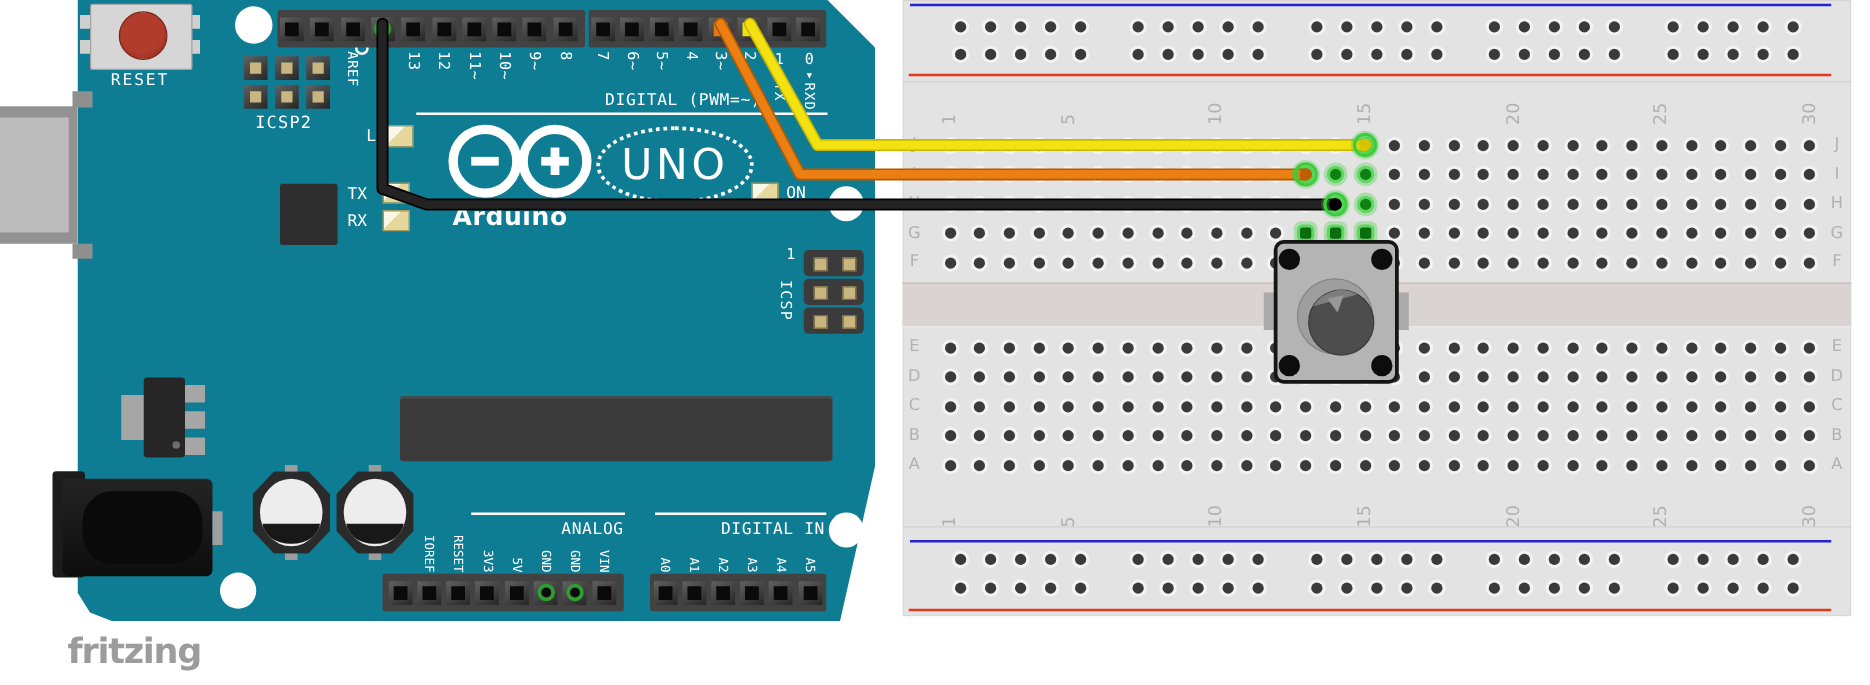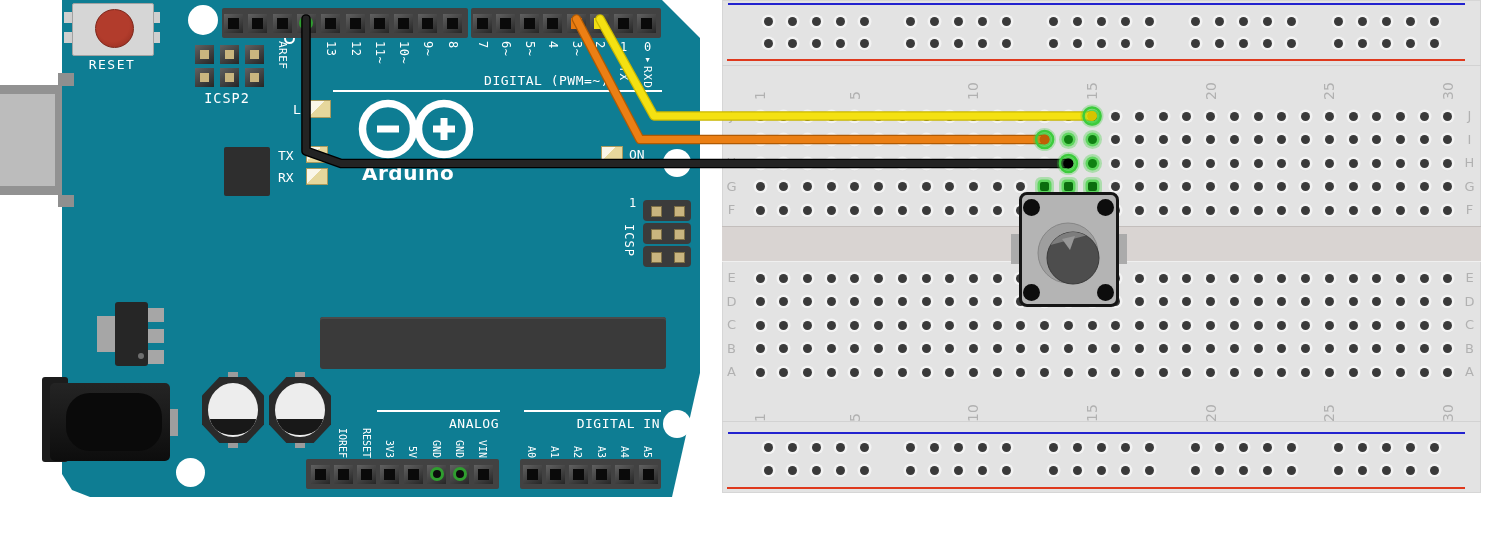--- a/index.html
+++ b/index.html
@@ -85,20 +85,24 @@
     <div class="led" style="left:601px;top:146px;width:22px;height:16px;"></div>
     <div class="slk abs" style="left:629px;top:148px;font-size:13px;">ON</div>
 
     <svg class="abs" style="left:355px;top:95px;" width="125" height="70" viewBox="0 0 125 70">
       <circle cx="33" cy="34" r="25.5" fill="none" stroke="#ffffff" stroke-width="7.5"></circle>
       <circle cx="89" cy="34" r="25.5" fill="none" stroke="#ffffff" stroke-width="7.5"></circle>
       <rect x="22" y="30.5" width="22" height="7" fill="#ffffff"></rect>
       <rect x="78" y="30.5" width="22" height="7" fill="#ffffff"></rect>
       <rect x="85.5" y="23" width="7" height="22" fill="#ffffff"></rect>
     </svg>
+    <div class="abs" style="left:477px;top:101px;width:120px;height:56px;border:3.5px dotted #fff;border-radius:50%;
+                display:flex;align-items:center;justify-content:center;">
+      <span style="color:#fff;font-size:34px;letter-spacing:3px;font-family:'DejaVu Sans',sans-serif;">UNO</span>
+    </div>
     <div class="abs" style="left:362px;top:161px;color:#fff;font-size:20px;font-weight:bold;letter-spacing:.5px;">Arduino</div>
 
     <div class="whline" style="left:333px;top:90px;width:329px;"></div>
     <div class="slk abs" style="left:437px;top:74px;width:172px;text-align:right;font-size:13px;letter-spacing:.5px;">DIGITAL (PWM=~)</div>
     <div class="whline" style="left:377px;top:410px;width:123px;"></div>
     <div class="slk abs" style="left:437px;top:417px;width:62px;text-align:right;font-size:13px;letter-spacing:.5px;">ANALOG</div>
     <div class="whline" style="left:524px;top:410px;width:137px;"></div>
     <div class="slk abs" style="left:558px;top:417px;width:102px;text-align:right;font-size:13px;letter-spacing:.5px;">DIGITAL IN</div>
 
     <div class="pinstack" style="left:615.5px;">
@@ -675,13 +679,14 @@
       <circle cx="1068.4" cy="163.5" r="8.5" fill="none" stroke="#3ccc3c" stroke-width="2.5"></circle>
       <circle cx="1068.4" cy="163.5" r="5" fill="#000000"></circle>
       <circle cx="1044.6" cy="139.5" r="8.5" fill="none" stroke="rgba(60,204,60,.3)" stroke-width="6"></circle>
       <circle cx="1044.6" cy="139.5" r="8.5" fill="none" stroke="#3ccc3c" stroke-width="2.5"></circle>
       <circle cx="1044.6" cy="139.5" r="5" fill="#bf5f05"></circle>
       <circle cx="1092" cy="116" r="8.5" fill="none" stroke="rgba(60,204,60,.3)" stroke-width="6"></circle>
       <circle cx="1092" cy="116" r="8.5" fill="none" stroke="#3ccc3c" stroke-width="2.5"></circle>
       <circle cx="1092" cy="116" r="5" fill="#d6c400"></circle>
     </svg>
 
+  <div class="abs" style="left:54px;top:504px;font-size:28px;letter-spacing:-1px;color:#9c9c9c;font-weight:600;">fritzing</div>
 </div>
 
 </body></html>

